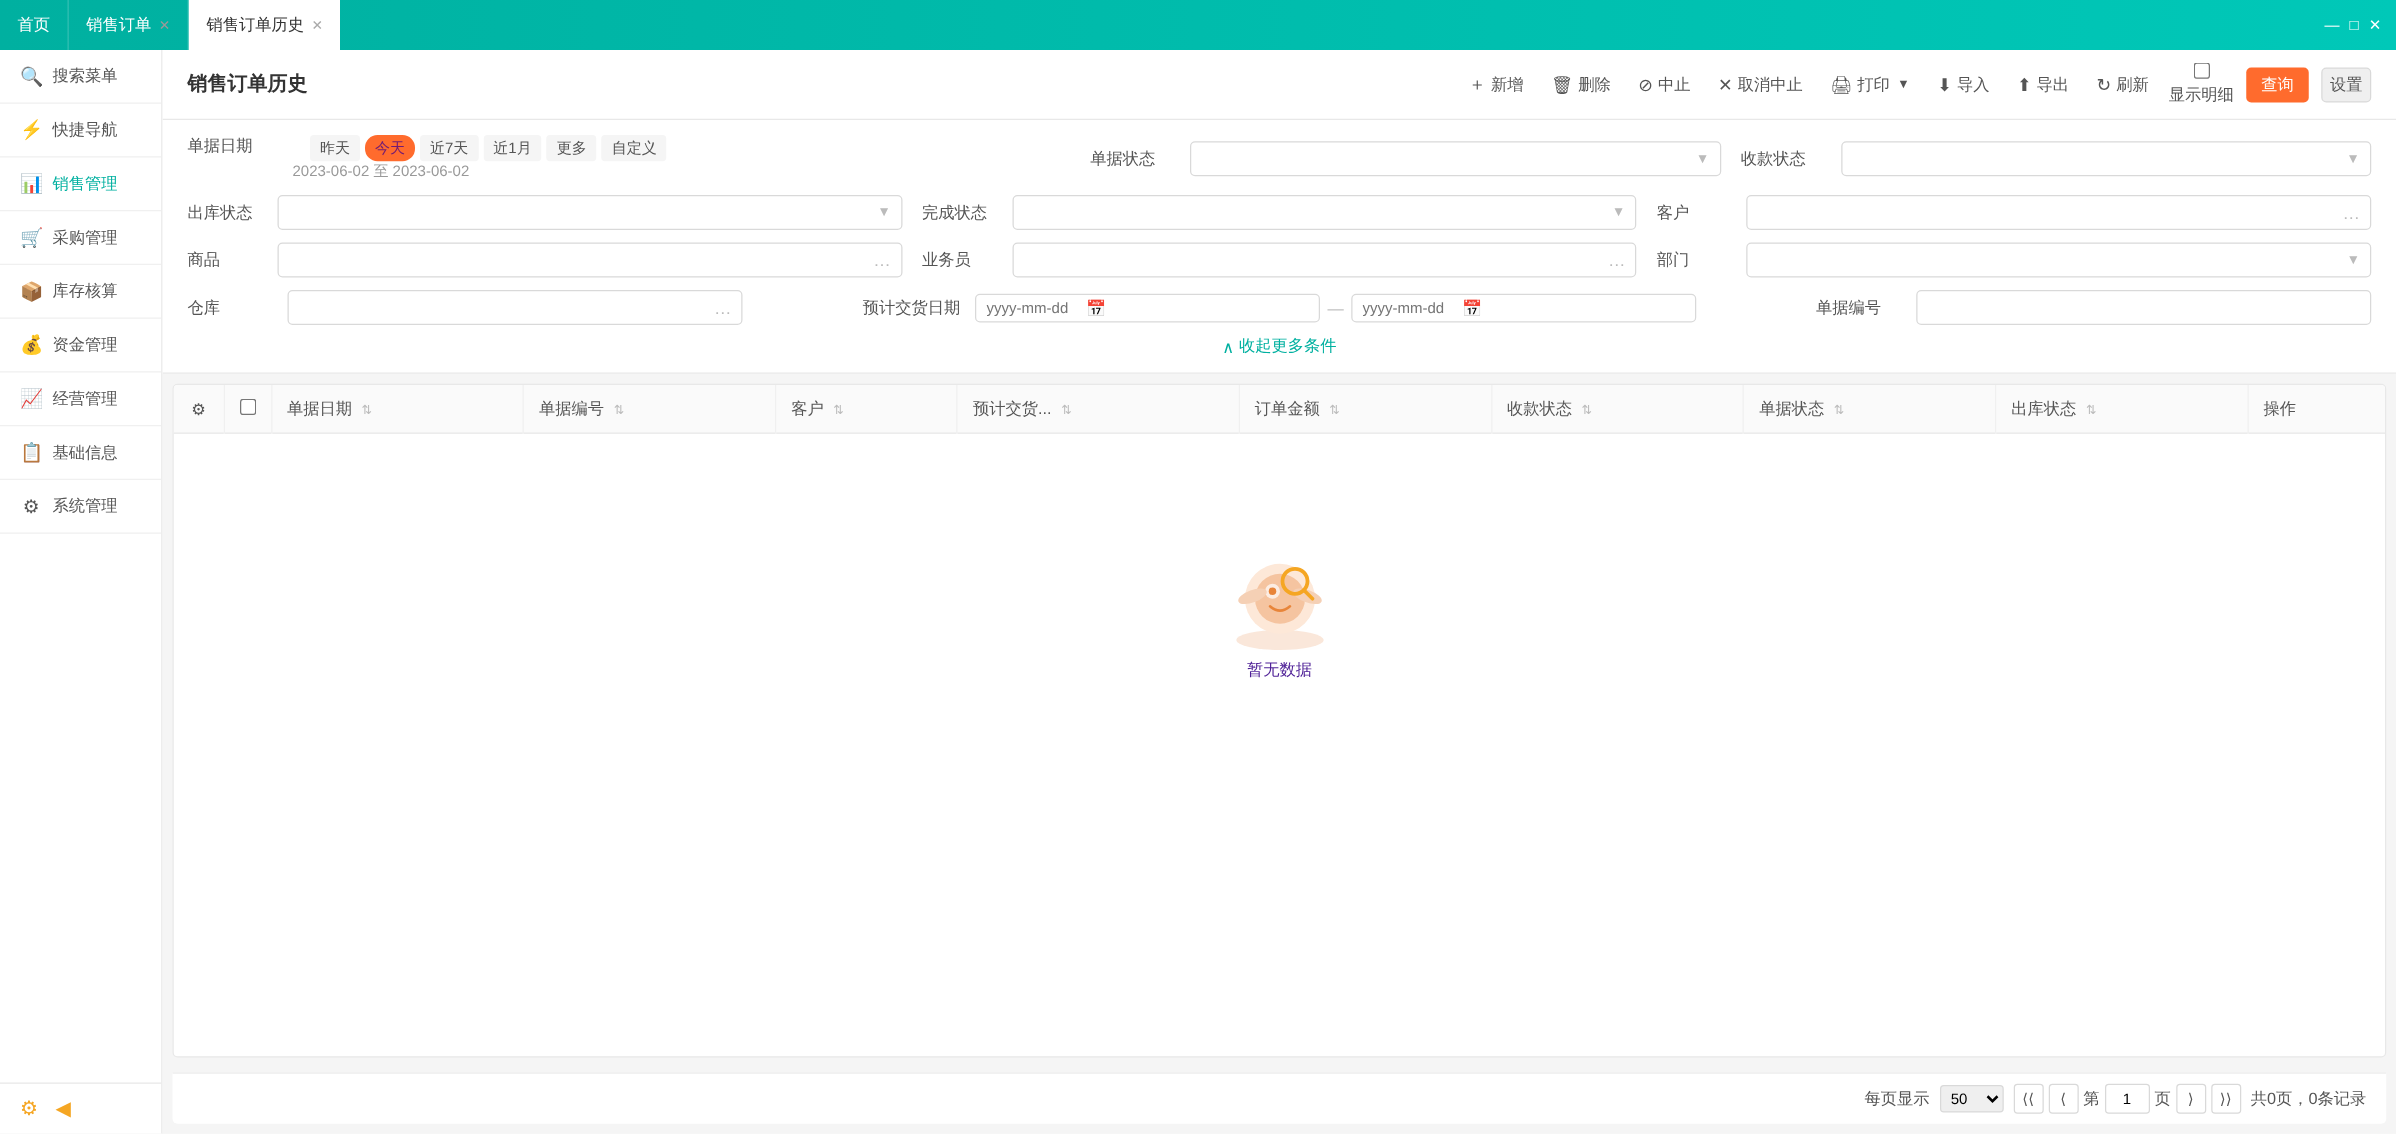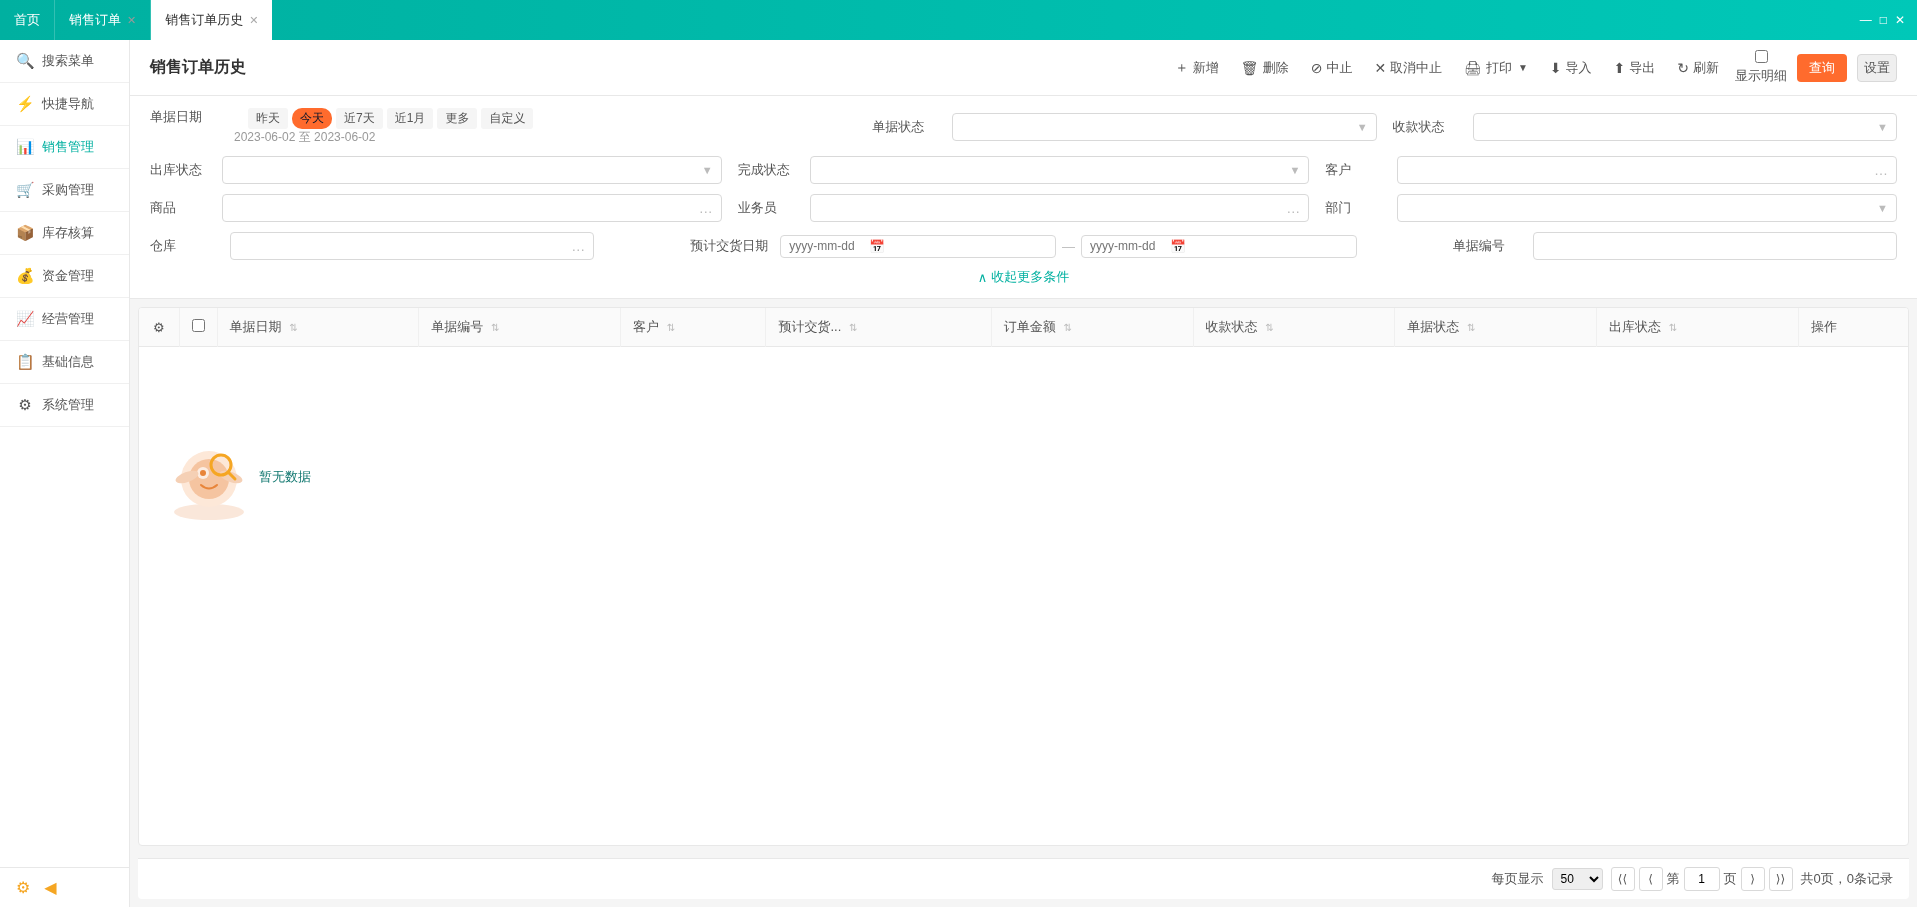--- a/index.html
+++ b/index.html
@@ -183,21 +183,21 @@
     .date-tag {
       padding: 2px 8px;
       border-radius: 3px;
       font-size: 12px;
       cursor: pointer;
       color: #555;
       background: #f5f5f5;
     }
     .date-tag.active {
       background: #ff6b2d;
-      color: #0f172a;
+      color: #701a75;
       border-radius: 10px;
     }
     .date-range-text {
       font-size: 12px;
       color: #999;
       margin-left: 4px;
     }
     .collapse-bar {
       text-align: center;
       color: #00b0a0;
@@ -237,25 +237,25 @@
       border-right: 1px solid #f0f0f0;
     }
     th:last-child { border-right: none; }
     th .sort-icon { color: #bbb; font-size: 10px; margin-left: 4px; }
     .th-gear { width: 40px; text-align: center; }
     .th-check { width: 36px; text-align: center; }
 
     
     .empty-state {
       display: flex;
-      flex-direction: row;
-      align-items: center;
-      justify-content: flex-start;
+      flex-direction: column;
+      align-items: center;
+      justify-content: space-between;
       padding: 80px 20px;
-      color: #0f766e;
+      color: #4c1d95;
       font-size: 13px;
     }
 
     
     .pagination-bar {
       background: #fff;
       border-top: 1px solid #e8e8e8;
       padding: 8px 16px;
       display: flex;
       align-items: center;

